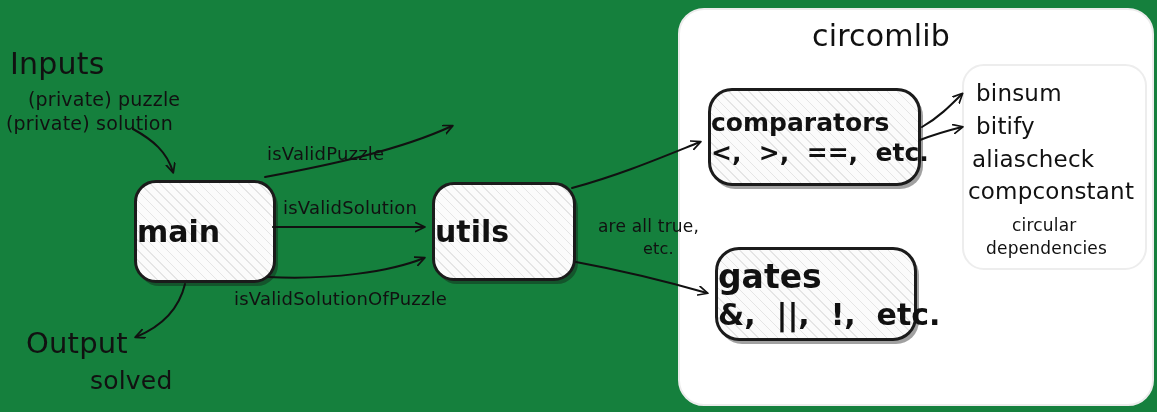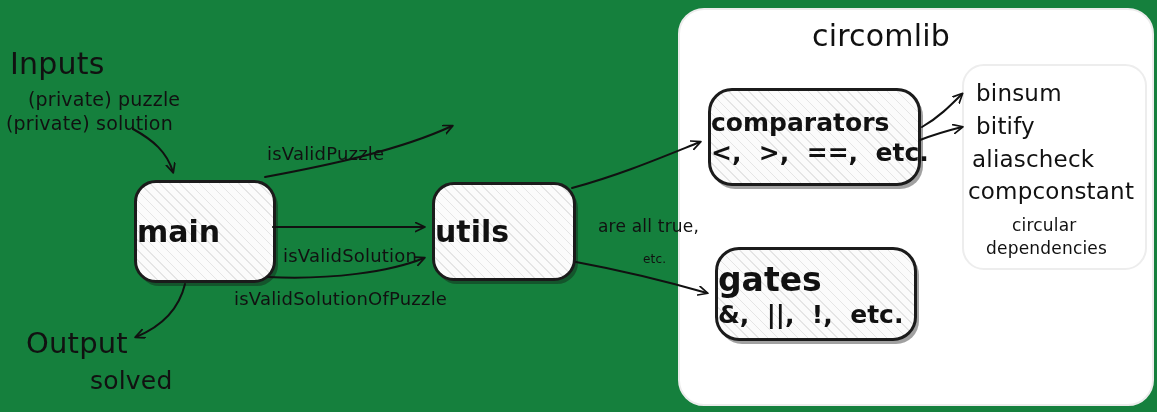--- a/index.html
+++ b/index.html
@@ -106,29 +106,29 @@
     <span class="t1" style="font-size:30px;">utils</span>
   </div>
 
   <div class="hbox" style="left:708px; top:88px; width:207px; height:92px; border-radius:24px;">
     <span class="t1" style="font-size:25px; margin-bottom:1px;">comparators</span>
     <span class="t2" style="font-size:25px;">&lt;,  &gt;,  ==,  etc.</span>
   </div>
 
   <div class="hbox" style="left:715px; top:247px; width:196px; height:88px; border-radius:24px;">
     <span class="t1" style="font-size:33px; margin-bottom:1px;">gates</span>
-    <span class="t2" style="font-size:25px;">&amp;,  ||,  !,  etc.</span>
+    <span class="t2" style="font-size:30px;">&amp;,  ||,  !,  etc.</span>
   </div>
 
   <div class="lbl" style="left:267px; top:143px; font-size:18px;">isValidPuzzle</div>
-  <div class="lbl" style="left:283px; top:197px; font-size:18px;margin-top:48px;">isValidSolution</div>
+  <div class="lbl" style="left:283px; top:197px; font-size:18px;">isValidSolution</div>
   <div class="lbl" style="left:234px; top:288px; font-size:18px;">isValidSolutionOfPuzzle</div>
 
   <div class="lbl" style="left:598px; top:216px; font-size:17px;">are all true,</div>
-  <div class="lbl" style="left:643px; top:252px; font-size:12px;">etc.</div>
+  <div class="lbl" style="left:643px; top:240px; font-size:16px;">etc.</div>
 
   <svg class="overlay" viewBox="0 0 1157 412">
     <defs>
       <marker id="ah" markerWidth="12" markerHeight="12" refX="9" refY="5" orient="auto" markerUnits="userSpaceOnUse">
         <path d="M0.5,0.5 L10,5 L0.5,9.5" fill="none" stroke="#111" stroke-width="1.7" stroke-linecap="round" stroke-linejoin="round"></path>
       </marker>
     </defs>
 
     <path d="M133,129 C153,140 167,152 173,172" fill="none" stroke="#111" stroke-width="2" stroke-linecap="round" marker-end="url(#ah)"></path>
 

